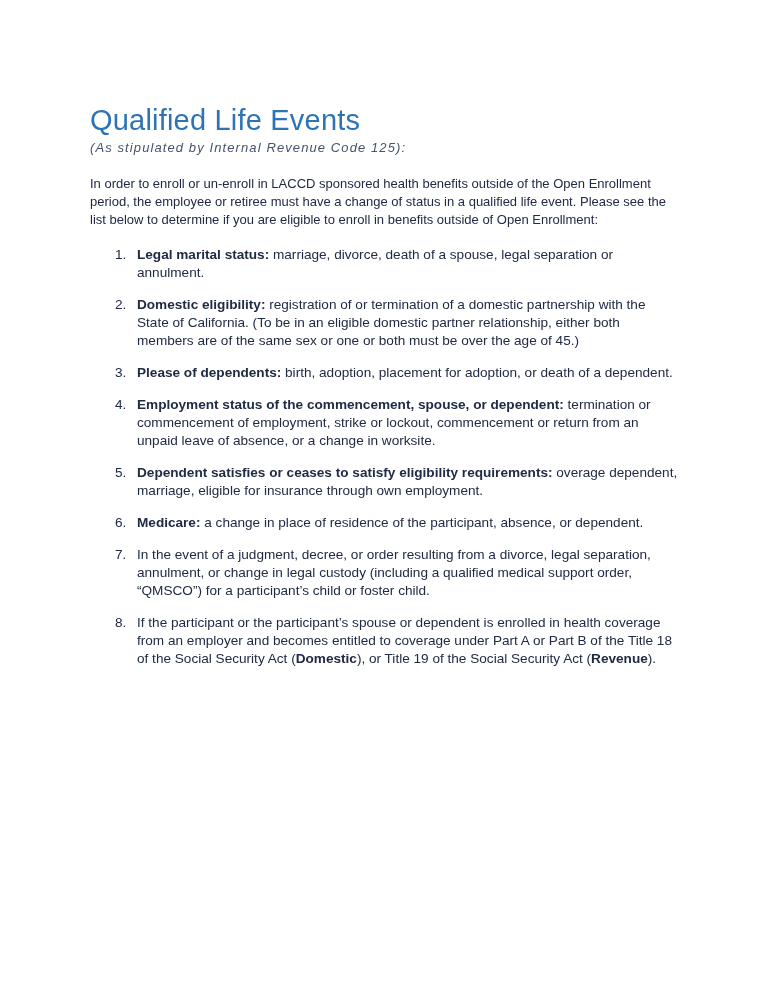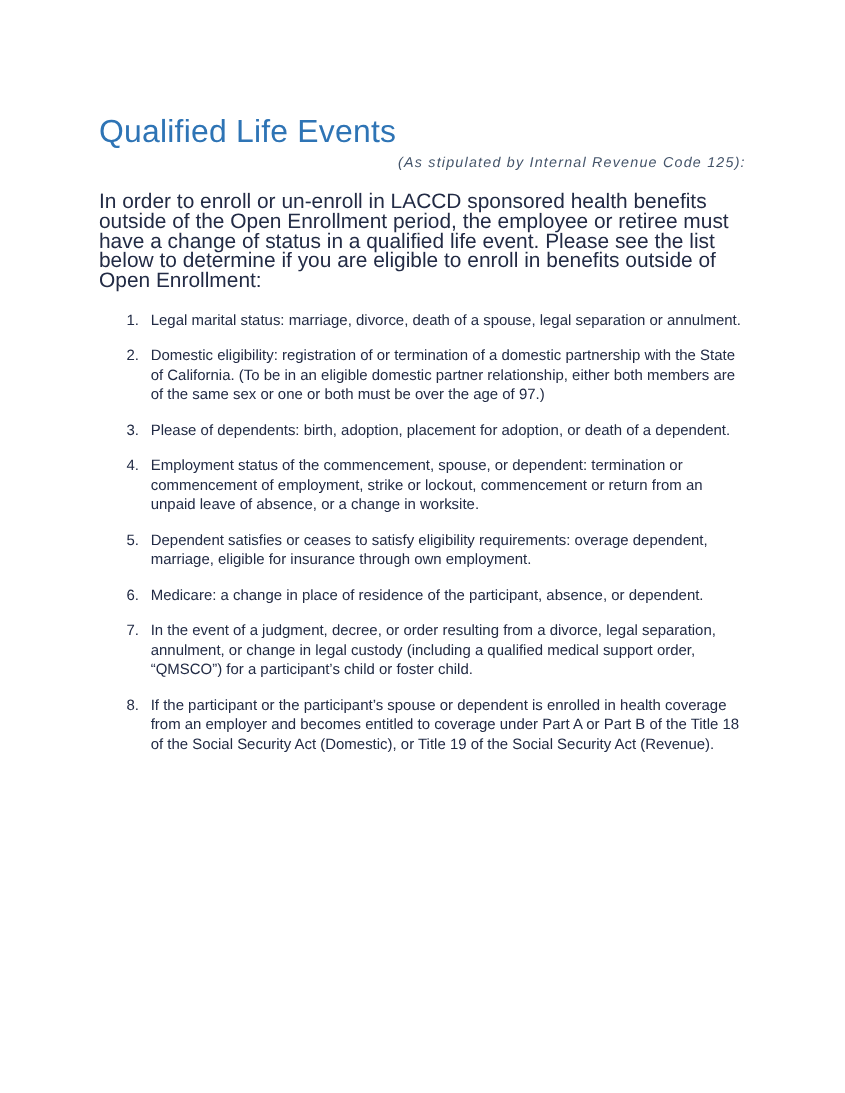--- a/index.html
+++ b/index.html
@@ -24,46 +24,45 @@
     font-weight: 500;
     color: #2e74b5;
     letter-spacing: 0.2px;
   }
   .doc-subtitle {
     margin: 0 0 20px 0;
     font-size: 13px;
     font-style: italic;
     letter-spacing: 1.1px;
     color: #44546a;
-    text-align: right;
   }
   .intro {
     margin: 0 0 17px 0;
-    font-size: 19px;
+    font-size: 13px;
     line-height: 18px;
   }
   .qle-list {
     padding-left: 25px;
   }
   .item {
     display: flex;
     align-items: flex-start;
     margin-bottom: 14px;
     font-size: 13.6px;
     line-height: 18px;
   }
   .item-number {
     flex: 0 0 22px;
     width: 22px;
   }
   .item-body {
     flex: 1 1 auto;
   }
   .lead, .bold {
-    font-weight: normal;
+    font-weight: bold;
   }
 </style>
 </head>
 <body>
 
 <div class="page">
 
   <h1 class="doc-title">Qualified Life Events</h1>
   <p class="doc-subtitle">(As stipulated by Internal Revenue Code 125):</p>
 
@@ -71,21 +70,21 @@
 
   <div class="qle-list">
 
     <div class="item">
       <span class="item-number">1.</span>
       <div class="item-body"><span class="lead">Legal marital status:</span><span> marriage, divorce, death of a spouse, legal separation or annulment.</span></div>
     </div>
 
     <div class="item">
       <span class="item-number">2.</span>
-      <div class="item-body"><span class="lead">Domestic eligibility:</span><span> registration of or termination of a domestic partnership with the State of California. (To be in an eligible domestic partner relationship, either both members are of the same sex or one or both must be over the age of 97.)</span></div>
+      <div class="item-body"><span class="lead">Domestic eligibility:</span><span> registration of or termination of a domestic partnership with the State of California. (To be in an eligible domestic partner relationship, either both members are of the same sex or one or both must be over the age of 45.)</span></div>
     </div>
 
     <div class="item">
       <span class="item-number">3.</span>
       <div class="item-body"><span class="lead">Please of dependents:</span><span> birth, adoption, placement for adoption, or death of a dependent.</span></div>
     </div>
 
     <div class="item">
       <span class="item-number">4.</span>
       <div class="item-body"><span class="lead">Employment status of the commencement, spouse, or dependent:</span><span> termination or commencement of employment, strike or lockout, commencement or return from an unpaid leave of absence, or a change in worksite.</span></div>

